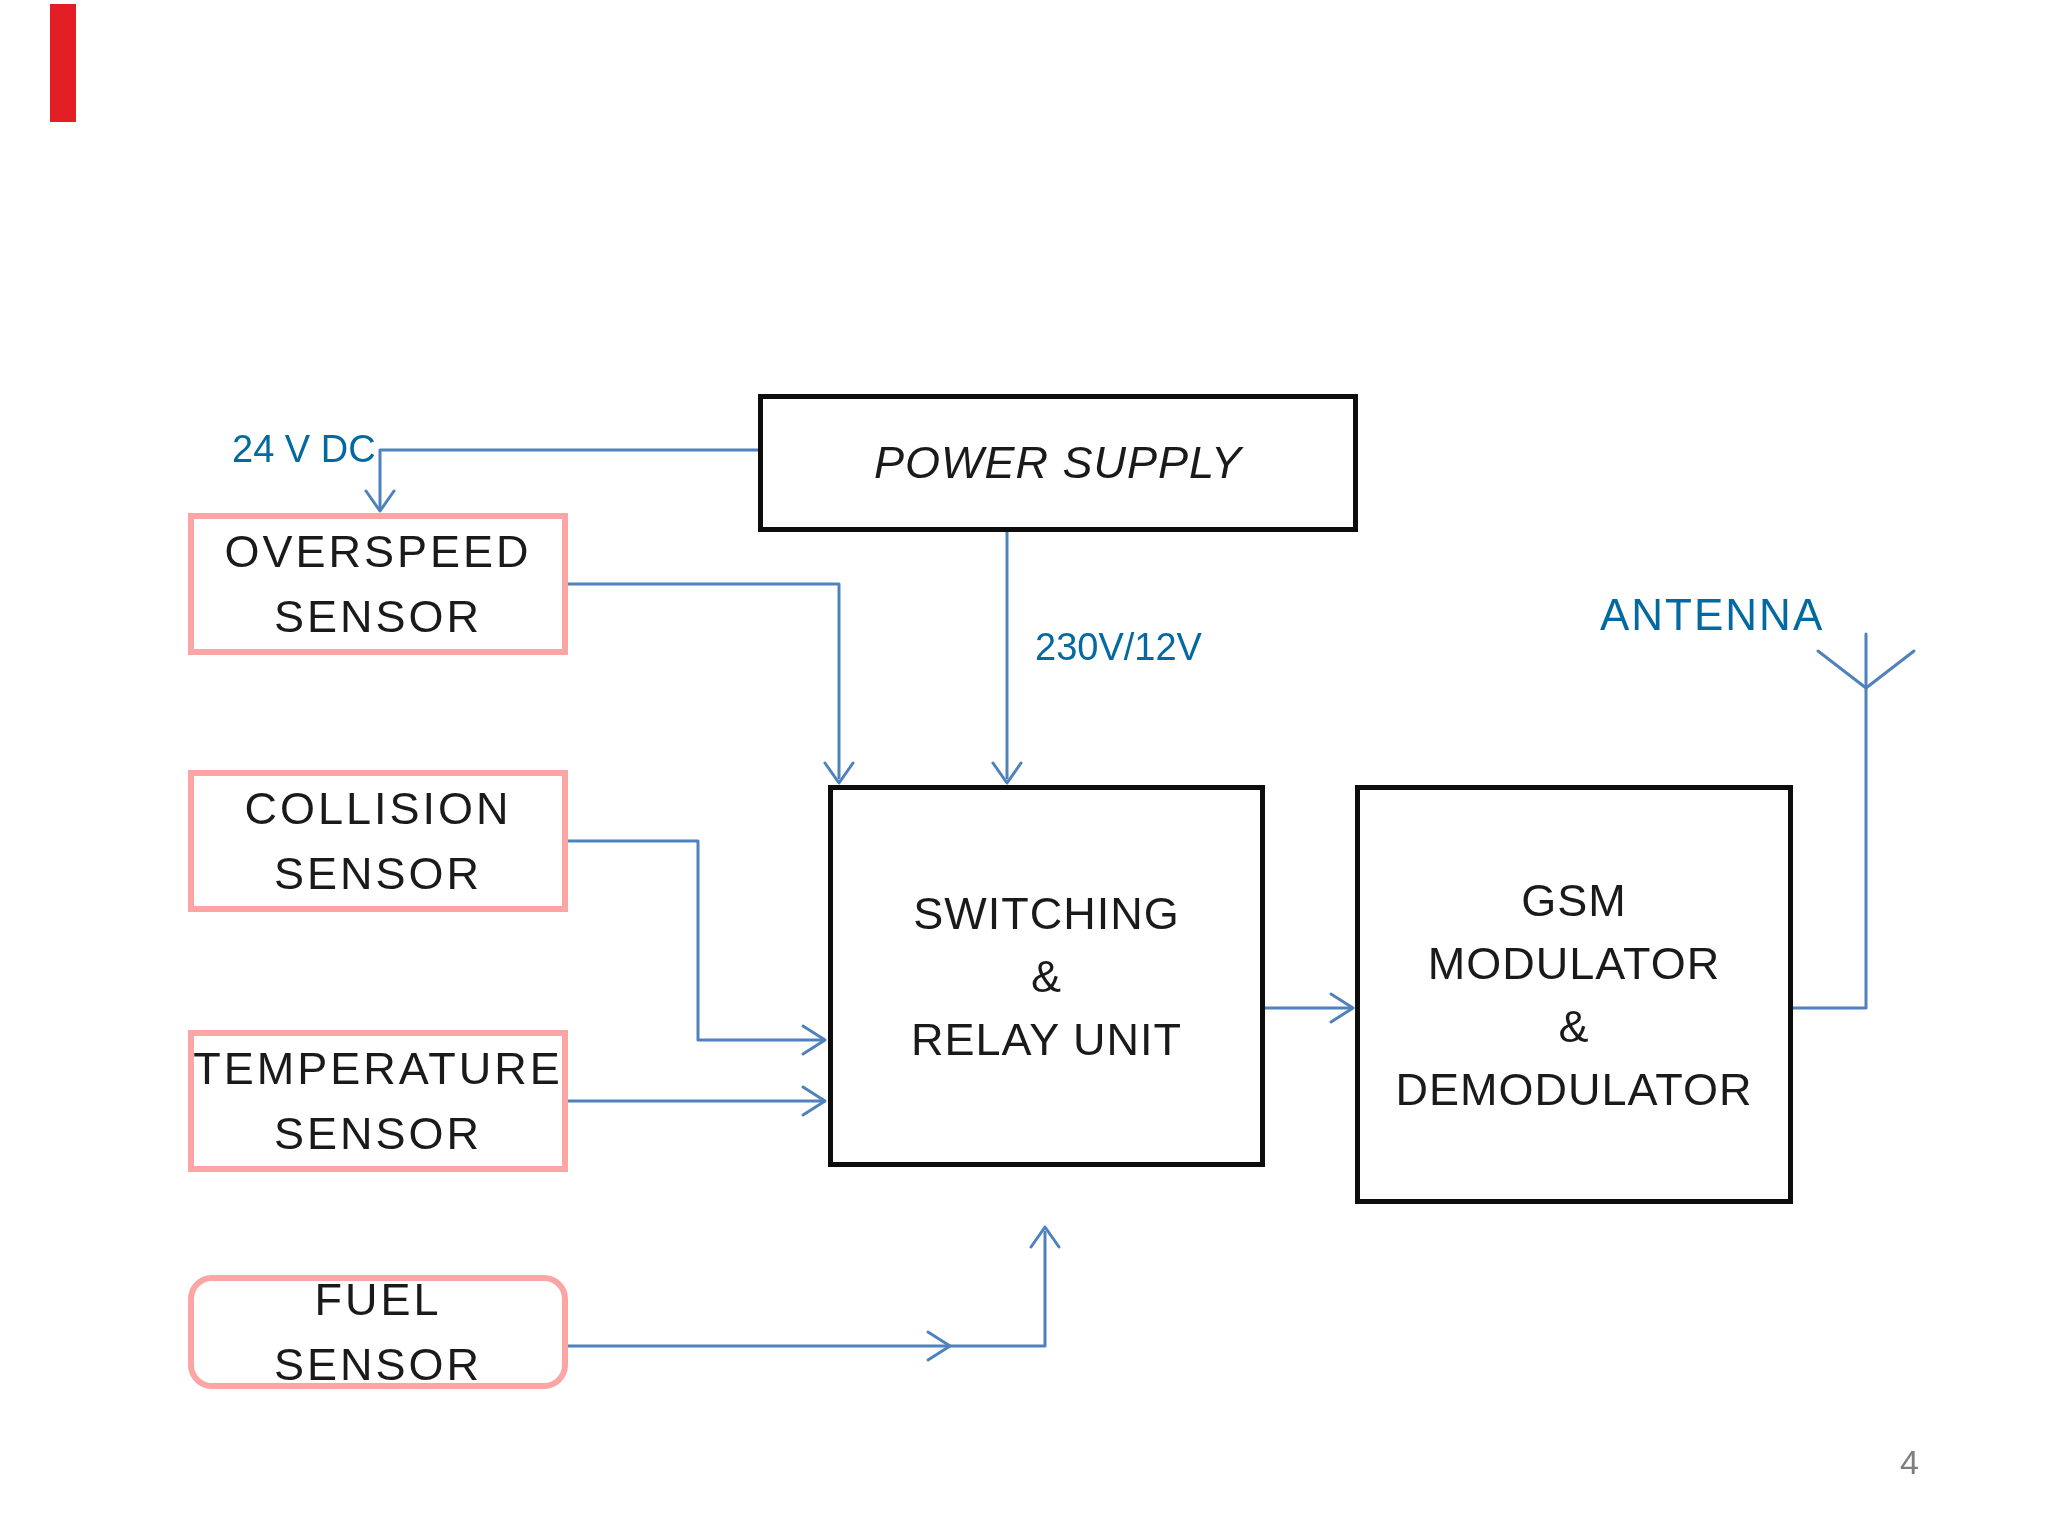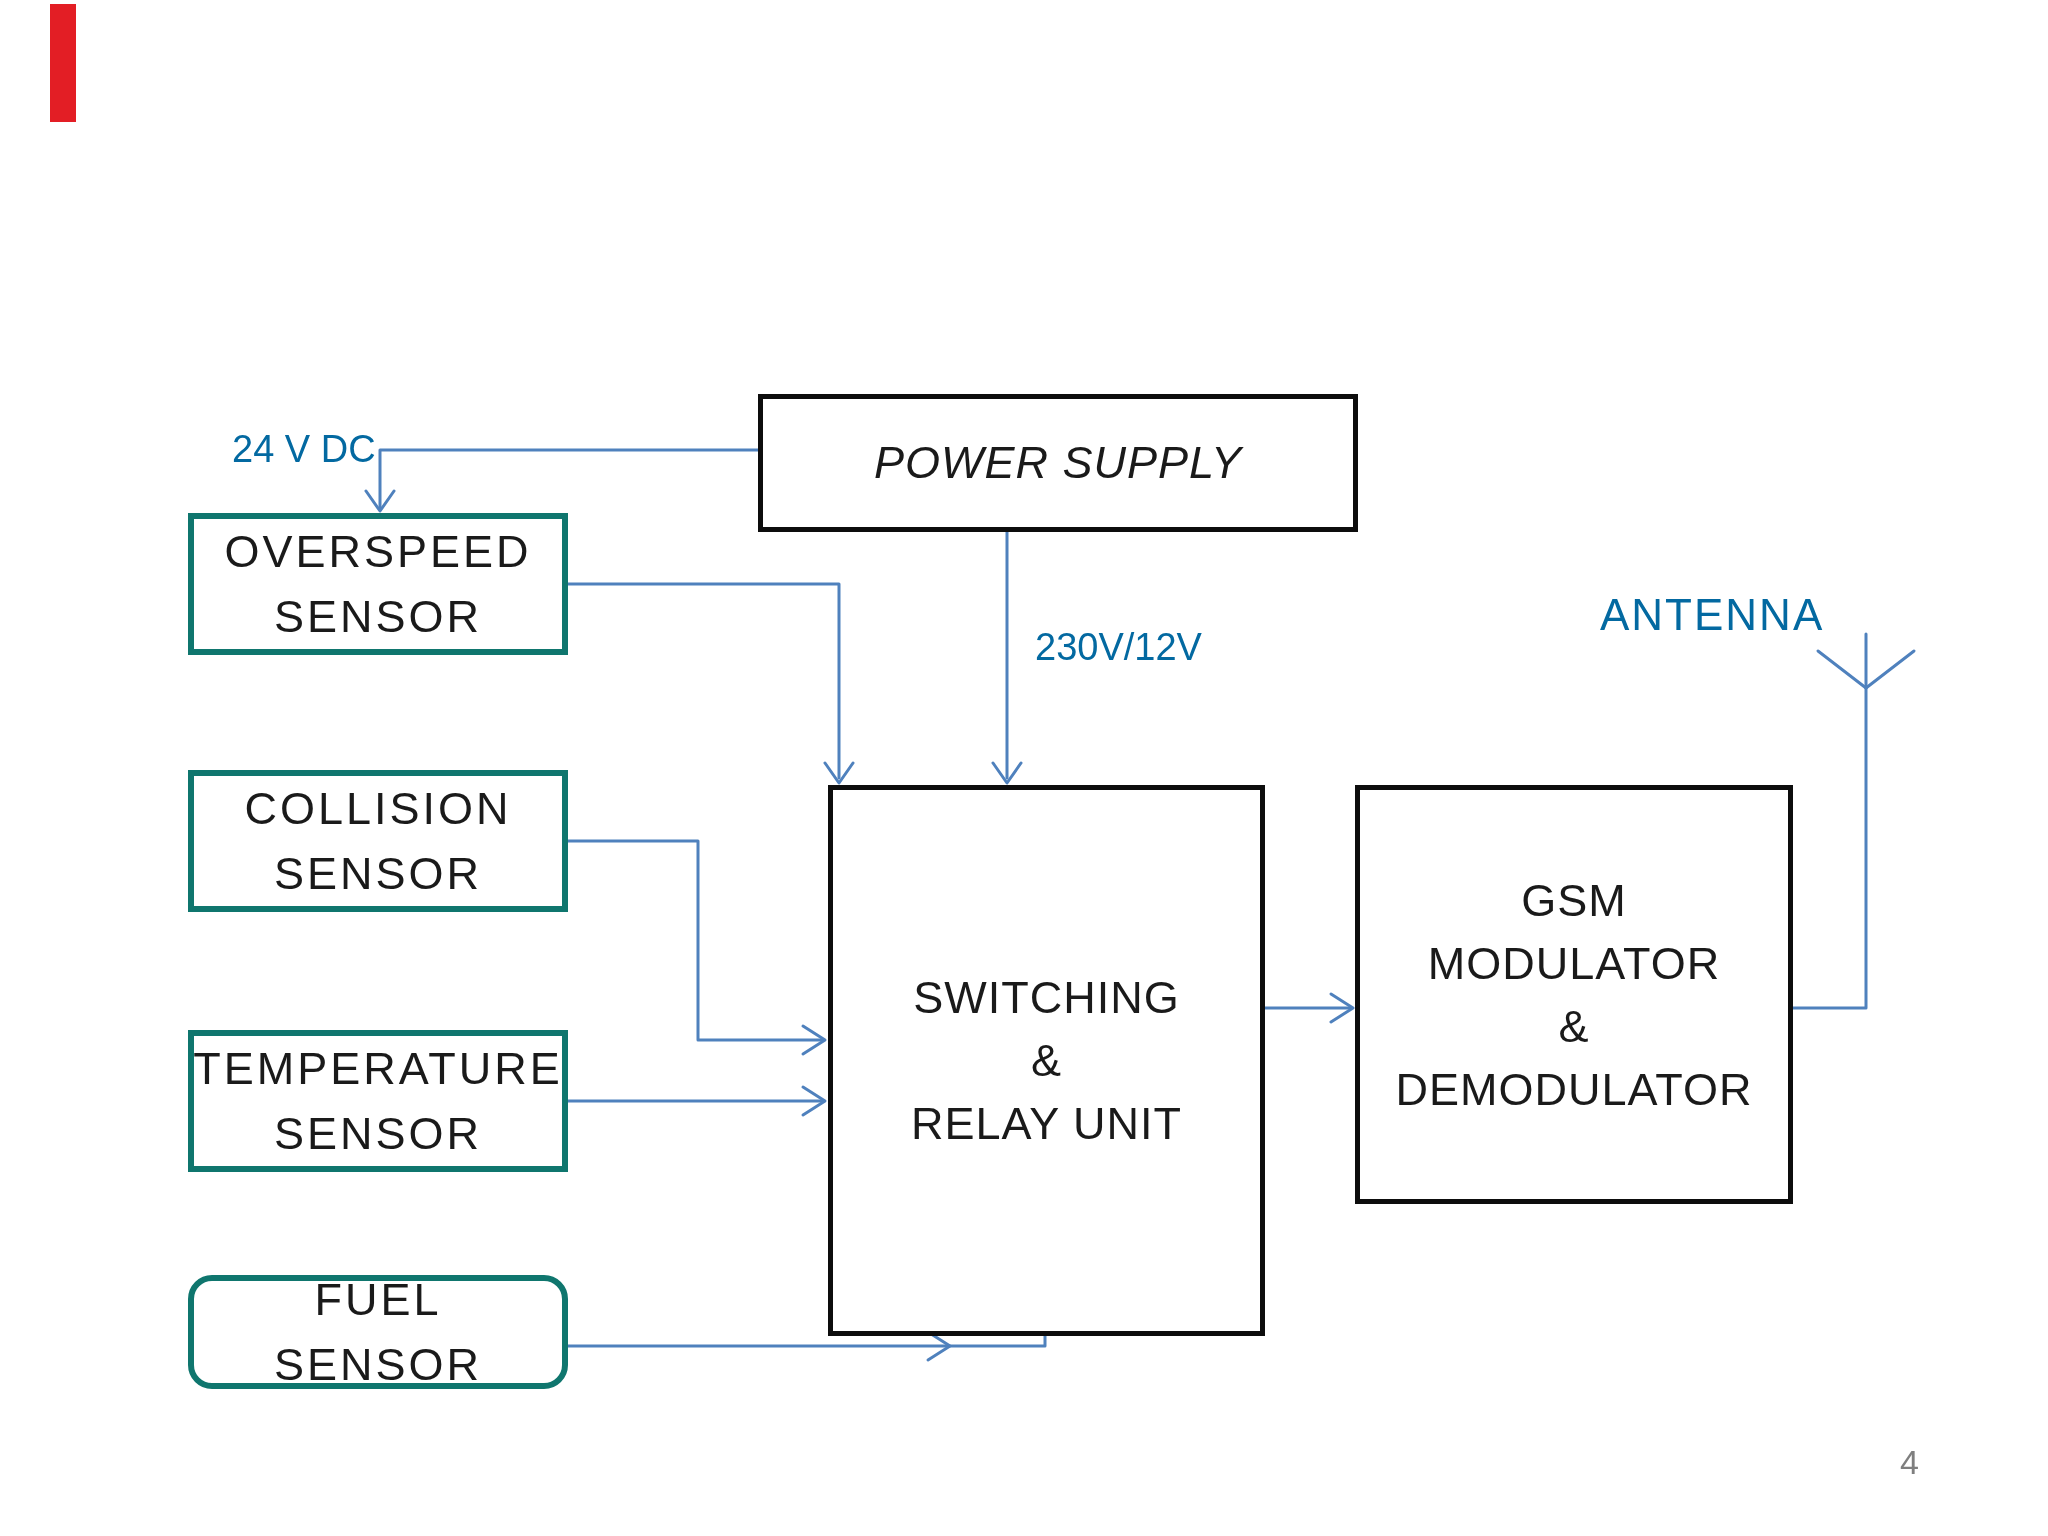--- a/index.html
+++ b/index.html
@@ -21,32 +21,32 @@
     font-size:102px;font-weight:700;letter-spacing:-1px;
     color:#111111;
   }
   .box{
     position:absolute;box-sizing:border-box;
     background:#ffffff;
     display:flex;align-items:center;justify-content:center;
     text-align:center;color:#1a1a1a;
   }
   .box-label{white-space:pre-line;}
-  .sensor-box{border:6px solid #0f766e;}
+  .sensor-box{border:6px solid #fca5a5;}
   .sensor-box .box-label{font-size:45px;letter-spacing:3px;line-height:1.45;}
   .ps-box{border:5px solid #0d0d0d;font-style:italic;}
   .ps-box .box-label{font-size:45px;letter-spacing:1px;}
   .big-box{border:5px solid #0d0d0d;}
   .big-box .box-label{font-size:45px;letter-spacing:1px;line-height:1.4;}
   .pos-power{left:758px;top:394px;width:600px;height:138px;}
   .pos-overspeed{left:188px;top:513px;width:380px;height:142px;}
   .pos-collision{left:188px;top:770px;width:380px;height:142px;}
   .pos-temperature{left:188px;top:1030px;width:380px;height:142px;}
   .pos-fuel{left:188px;top:1275px;width:380px;height:114px;border-radius:24px;}
-  .pos-switching{left:828px;top:785px;width:437px;height:551px;}
+  .pos-switching{left:828px;top:785px;width:437px;height:382px;}
   .pos-gsm{left:1355px;top:785px;width:438px;height:419px;}
   .float-label{
     position:absolute;color:#0369a1;font-size:38px;white-space:nowrap;
   }
   .lbl-24vdc{left:232px;top:428px;}
   .lbl-230v{left:1035px;top:612px;margin-top:14px;}
   .lbl-antenna{left:1600px;top:590px;font-size:44px;letter-spacing:2px;}
   .page-number{
     position:absolute;left:1900px;top:1443px;
     font-size:34px;color:#7f7f7f;

